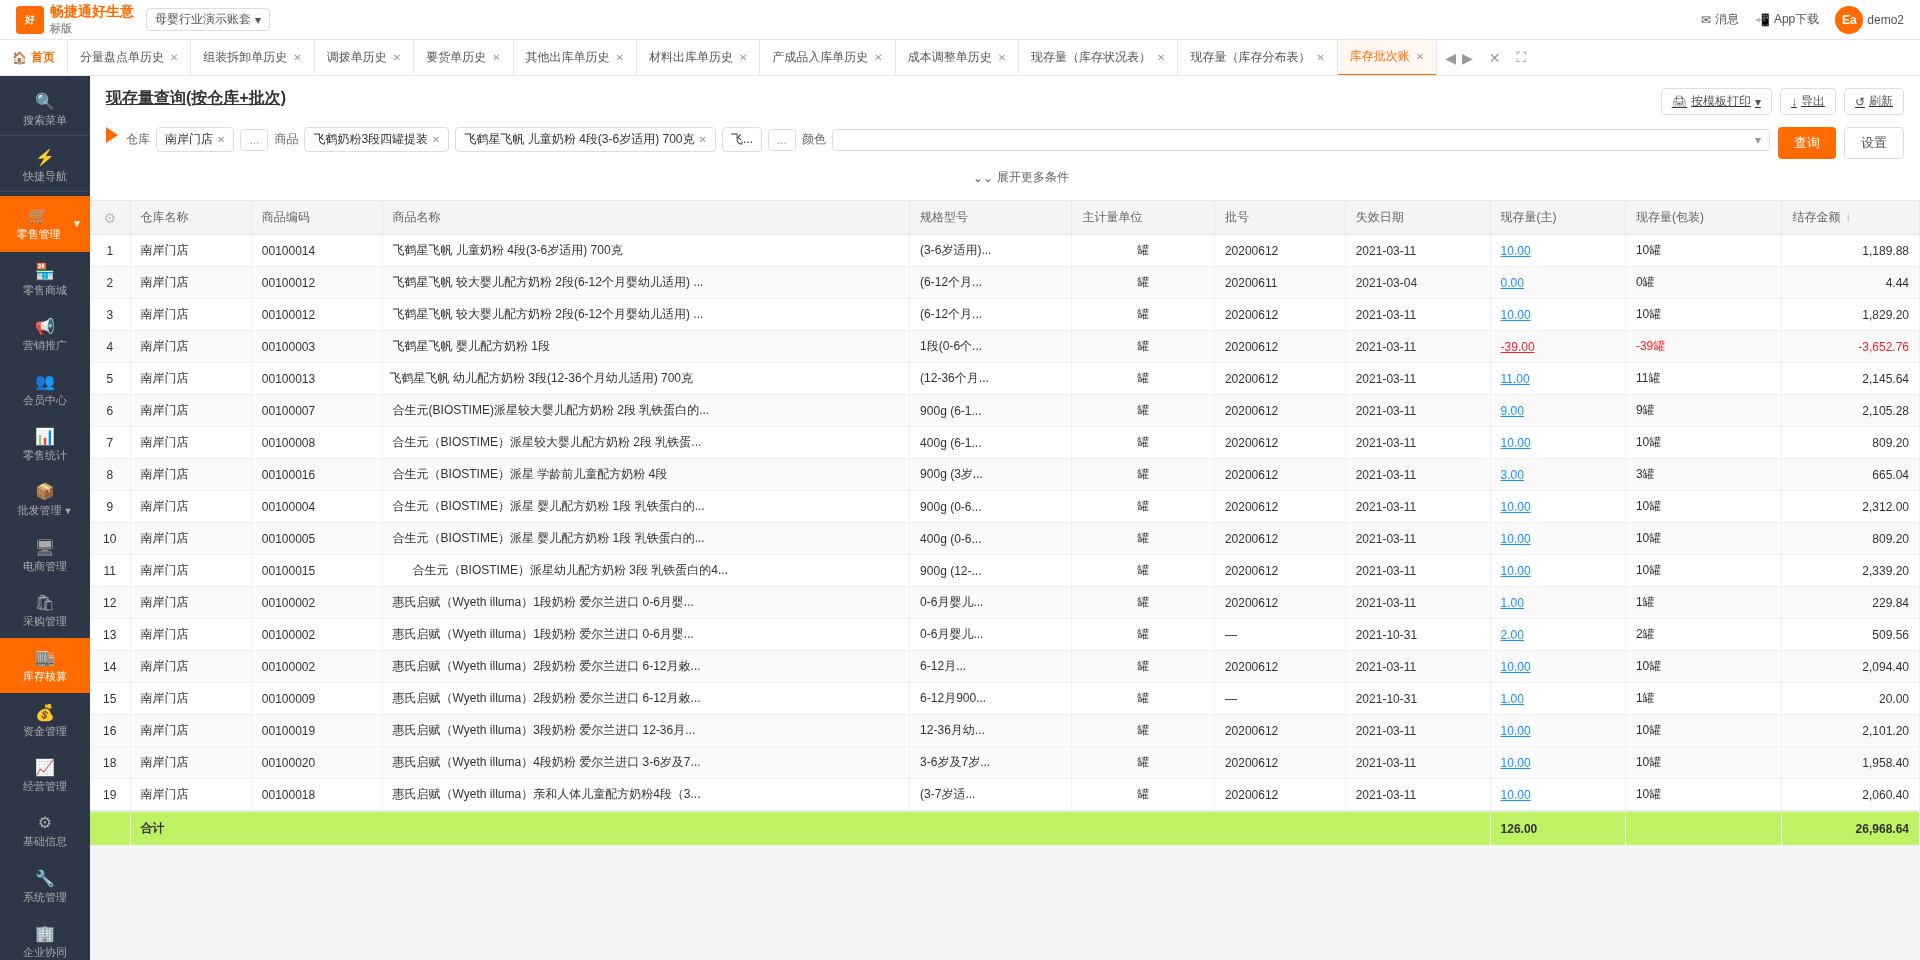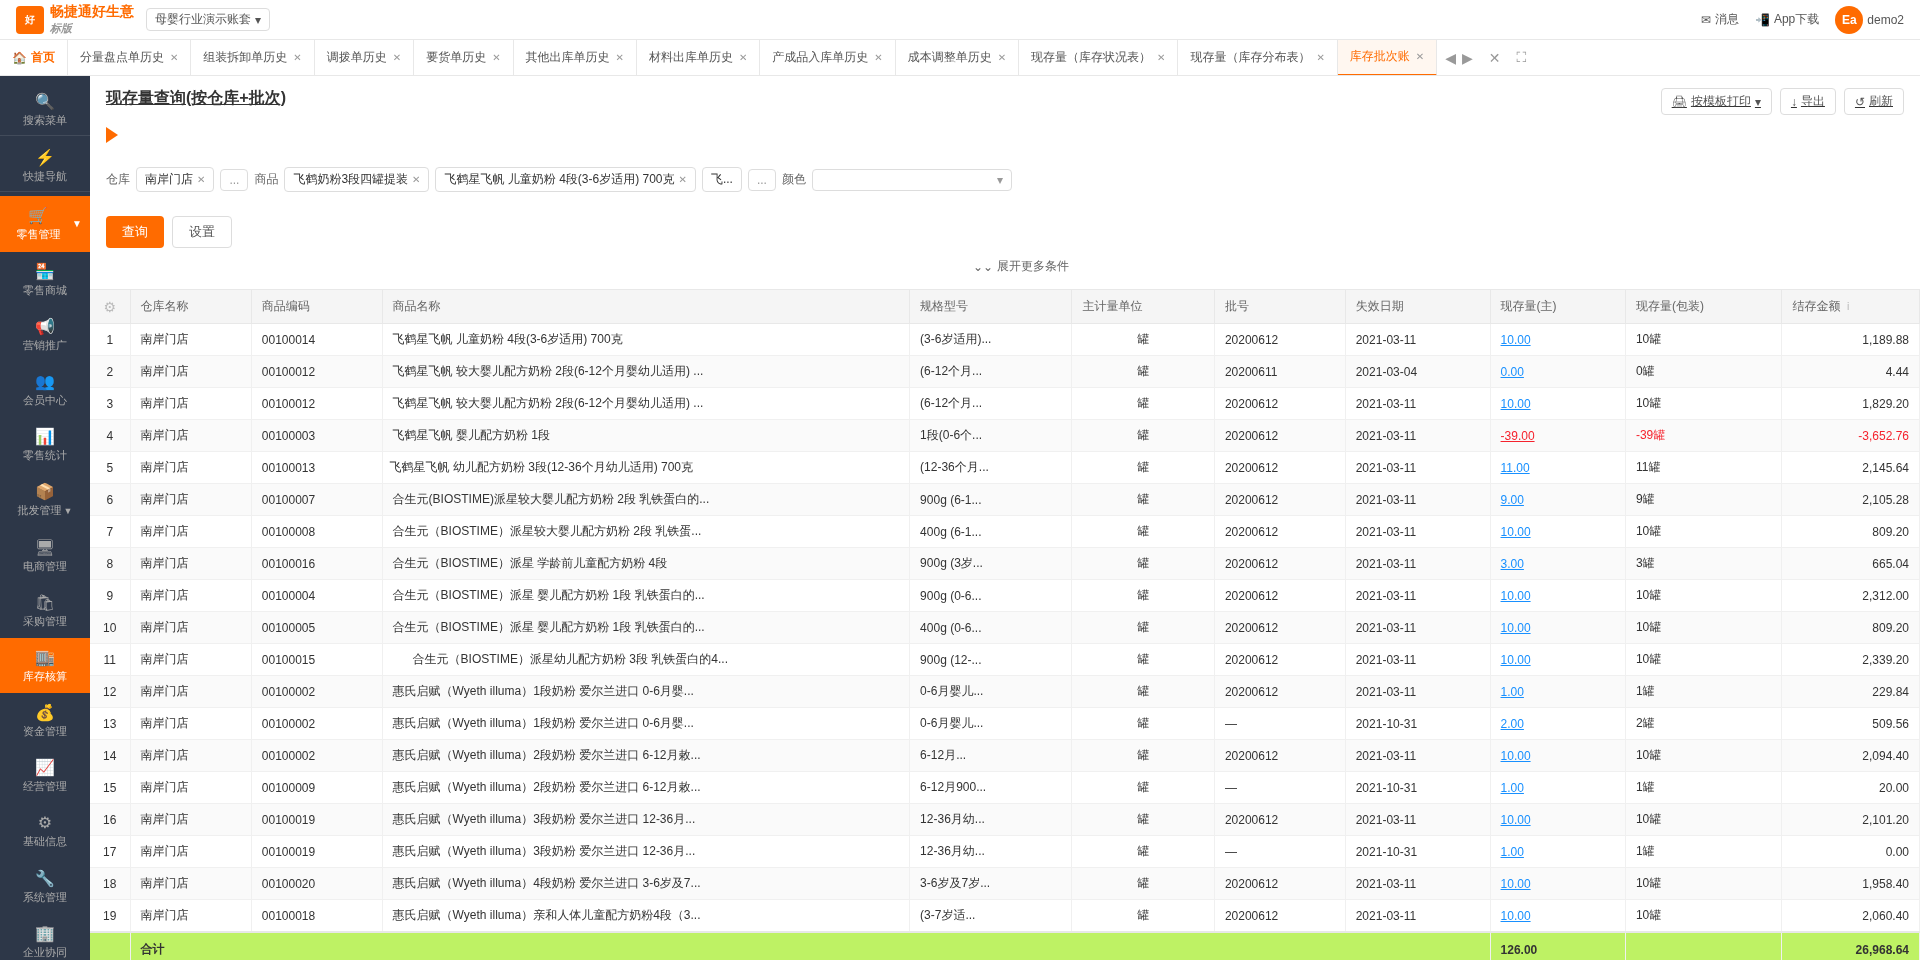--- a/index.html
+++ b/index.html
@@ -3,21 +3,21 @@
   <meta charset="utf-8">
   <style>
     * { margin: 0; padding: 0; box-sizing: border-box; }
     body { font-family: 'Microsoft YaHei', Arial, sans-serif; font-size: 12px; background: #f5f5f5; color: #333; width: 1920px; min-height: 960px; overflow-x: hidden; }
 
     
     .top-bar { display: flex; align-items: center; background: #fff; height: 40px; padding: 0 16px; border-bottom: 1px solid #e8e8e8; justify-content: space-between; }
     .top-bar-left { display: flex; align-items: center; gap: 12px; }
     .logo-area { display: flex; align-items: center; gap: 6px; color: #ff6b00; font-weight: bold; font-size: 14px; }
     .logo-icon { width: 28px; height: 28px; background: #ff6b00; border-radius: 4px; display: flex; align-items: center; justify-content: center; color: #fff; font-size: 10px; }
-    .logo-sub { font-size: 11px; color: #999; font-style: italic; }
+    .logo-sub { font-size: 11px; color: #999; }
     .industry-select { display: flex; align-items: center; gap: 4px; border: 1px solid #ddd; border-radius: 4px; padding: 2px 8px; cursor: pointer; font-size: 12px; color: #555; }
     .top-bar-right { display: flex; align-items: center; gap: 16px; }
     .top-action { display: flex; align-items: center; gap: 4px; cursor: pointer; font-size: 12px; color: #555; }
     .avatar { width: 28px; height: 28px; background: #ff6b00; border-radius: 50%; display: flex; align-items: center; justify-content: center; color: #fff; font-size: 12px; font-weight: bold; }
 
     
     .nav-tabs { display: flex; align-items: center; background: #fff; border-bottom: 1px solid #e8e8e8; height: 36px; overflow: hidden; }
     .nav-tab { display: flex; align-items: center; gap: 4px; padding: 0 12px; height: 36px; cursor: pointer; font-size: 12px; color: #555; border-right: 1px solid #e8e8e8; white-space: nowrap; flex-shrink: 0; }
     .nav-tab.active { background: #fff7f0; color: #ff6b00; border-bottom: 2px solid #ff6b00; }
     .nav-tab.home { color: #ff6b00; font-weight: bold; }
@@ -261,21 +261,21 @@
             <span>↓</span>
             <span>导出</span>
           </button>
           <button class="btn-refresh">
             <span>↺</span>
             <span>刷新</span>
           </button>
         </div>
       </div>
 
-      <div class="filter-row-main" style="margin-top: 8px; align-items: flex-start; gap: 24px; flex-direction: column;">
+      <div class="filter-row-main" style="margin-top: 8px; align-items: flex-start; gap: 8px;">
         <div class="chevron-right-orange"></div>
         <div style="display: flex; align-items: center; gap: 6px; flex-wrap: wrap; flex: 1;">
           <span class="filter-label">仓库</span>
           <div class="filter-tag">
             <span>南岸门店</span>
             <span class="close">✕</span>
           </div>
           <div style="display:inline-flex; align-items:center; gap:4px; border: 1px solid #ddd; border-radius:4px; padding: 3px 8px; background:#fff; cursor:pointer; color:#999; font-size:12px;">...</div>
 
           <span class="filter-label">商品</span>
@@ -533,33 +533,20 @@
       <td>00100019</td>
       <td style="max-width:300px; overflow:hidden; text-overflow:ellipsis;">惠氏启赋（Wyeth illuma）3段奶粉 爱尔兰进口 12-36月...</td>
       <td>12-36月幼...</td>
       <td class="td-center">罐</td>
       <td>20200612</td>
       <td>2021-03-11</td>
       <td class="td-link">10.00</td>
       <td class="">10罐</td>
       <td class="td-right">2,101.20</td>
     </tr>
-            <tr>
-      <td class="td-center">17</td>
-      <td>南岸门店</td>
-      <td>00100019</td>
-      <td style="max-width:300px; overflow:hidden; text-overflow:ellipsis;">惠氏启赋（Wyeth illuma）3段奶粉 爱尔兰进口 12-36月...</td>
-      <td>12-36月幼...</td>
-      <td class="td-center">罐</td>
-      <td>—</td>
-      <td>2021-10-31</td>
-      <td class="td-link">1.00</td>
-      <td class="">1罐</td>
-      <td class="td-right">0.00</td>
-    </tr>
             <tr class="even">
       <td class="td-center">18</td>
       <td>南岸门店</td>
       <td>00100020</td>
       <td style="max-width:300px; overflow:hidden; text-overflow:ellipsis;">惠氏启赋（Wyeth illuma）4段奶粉 爱尔兰进口 3-6岁及7...</td>
       <td>3-6岁及7岁...</td>
       <td class="td-center">罐</td>
       <td>20200612</td>
       <td>2021-03-11</td>
       <td class="td-link">10.00</td>

